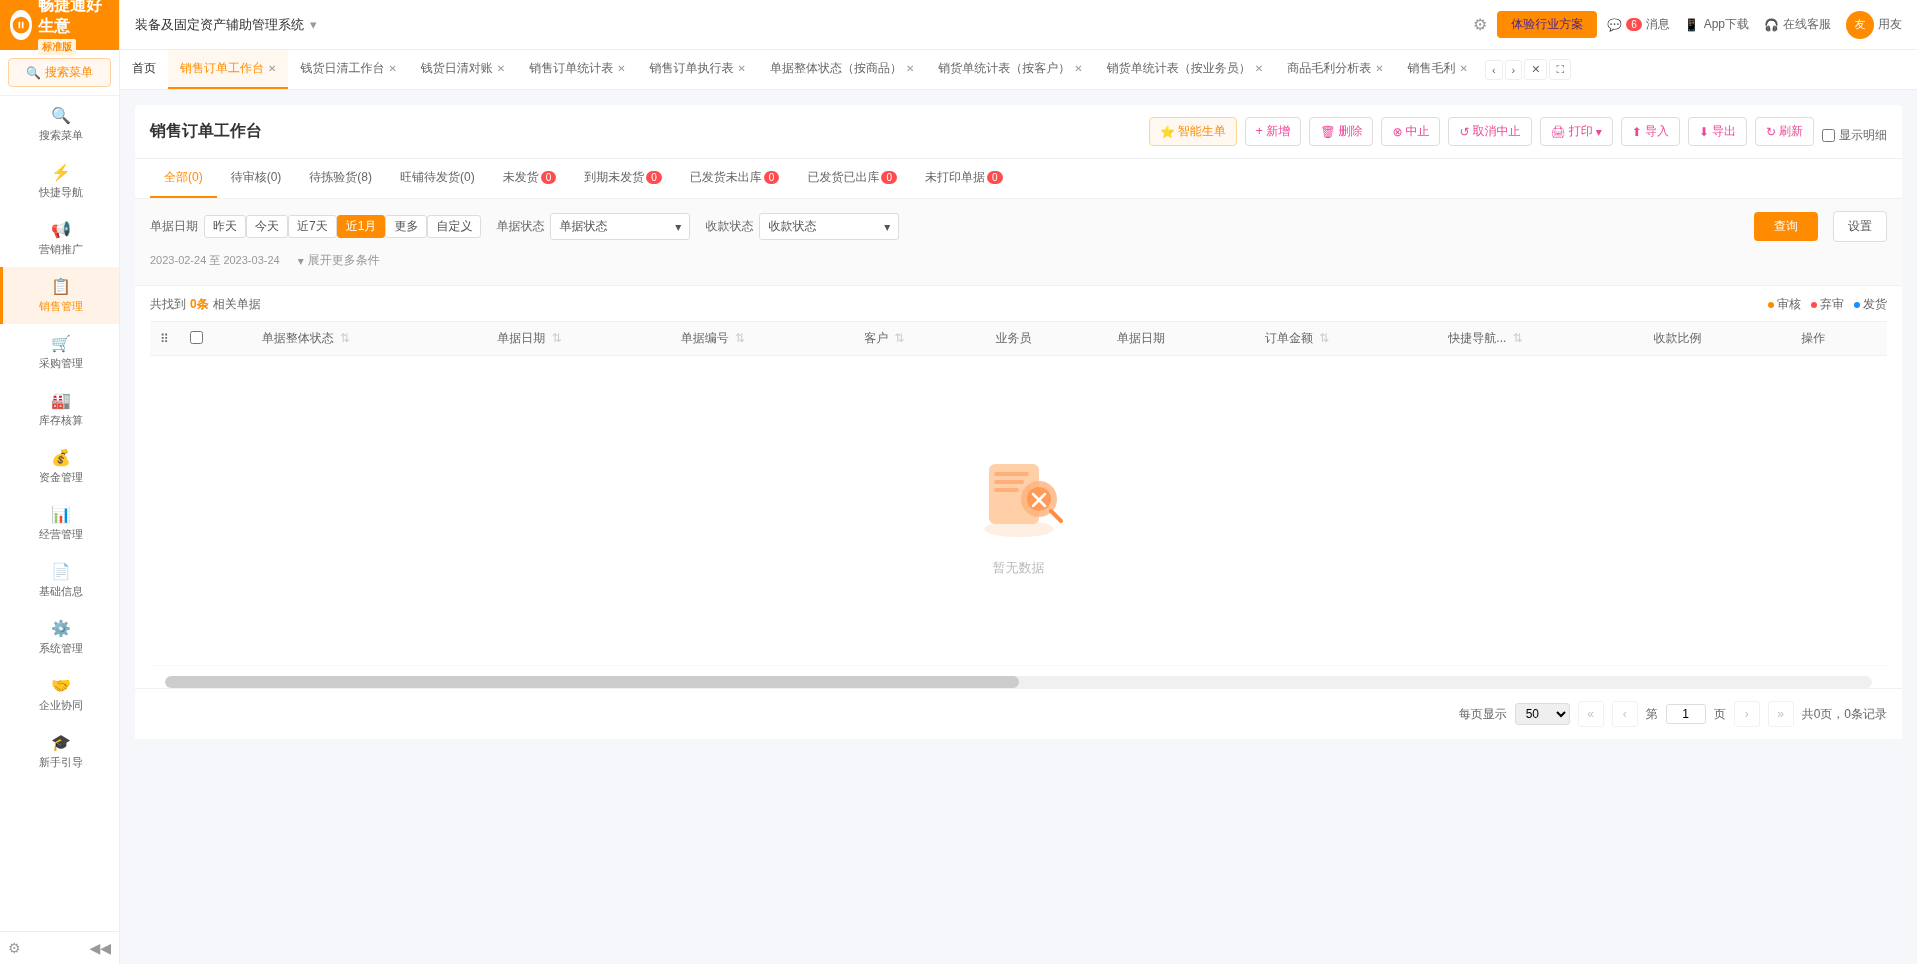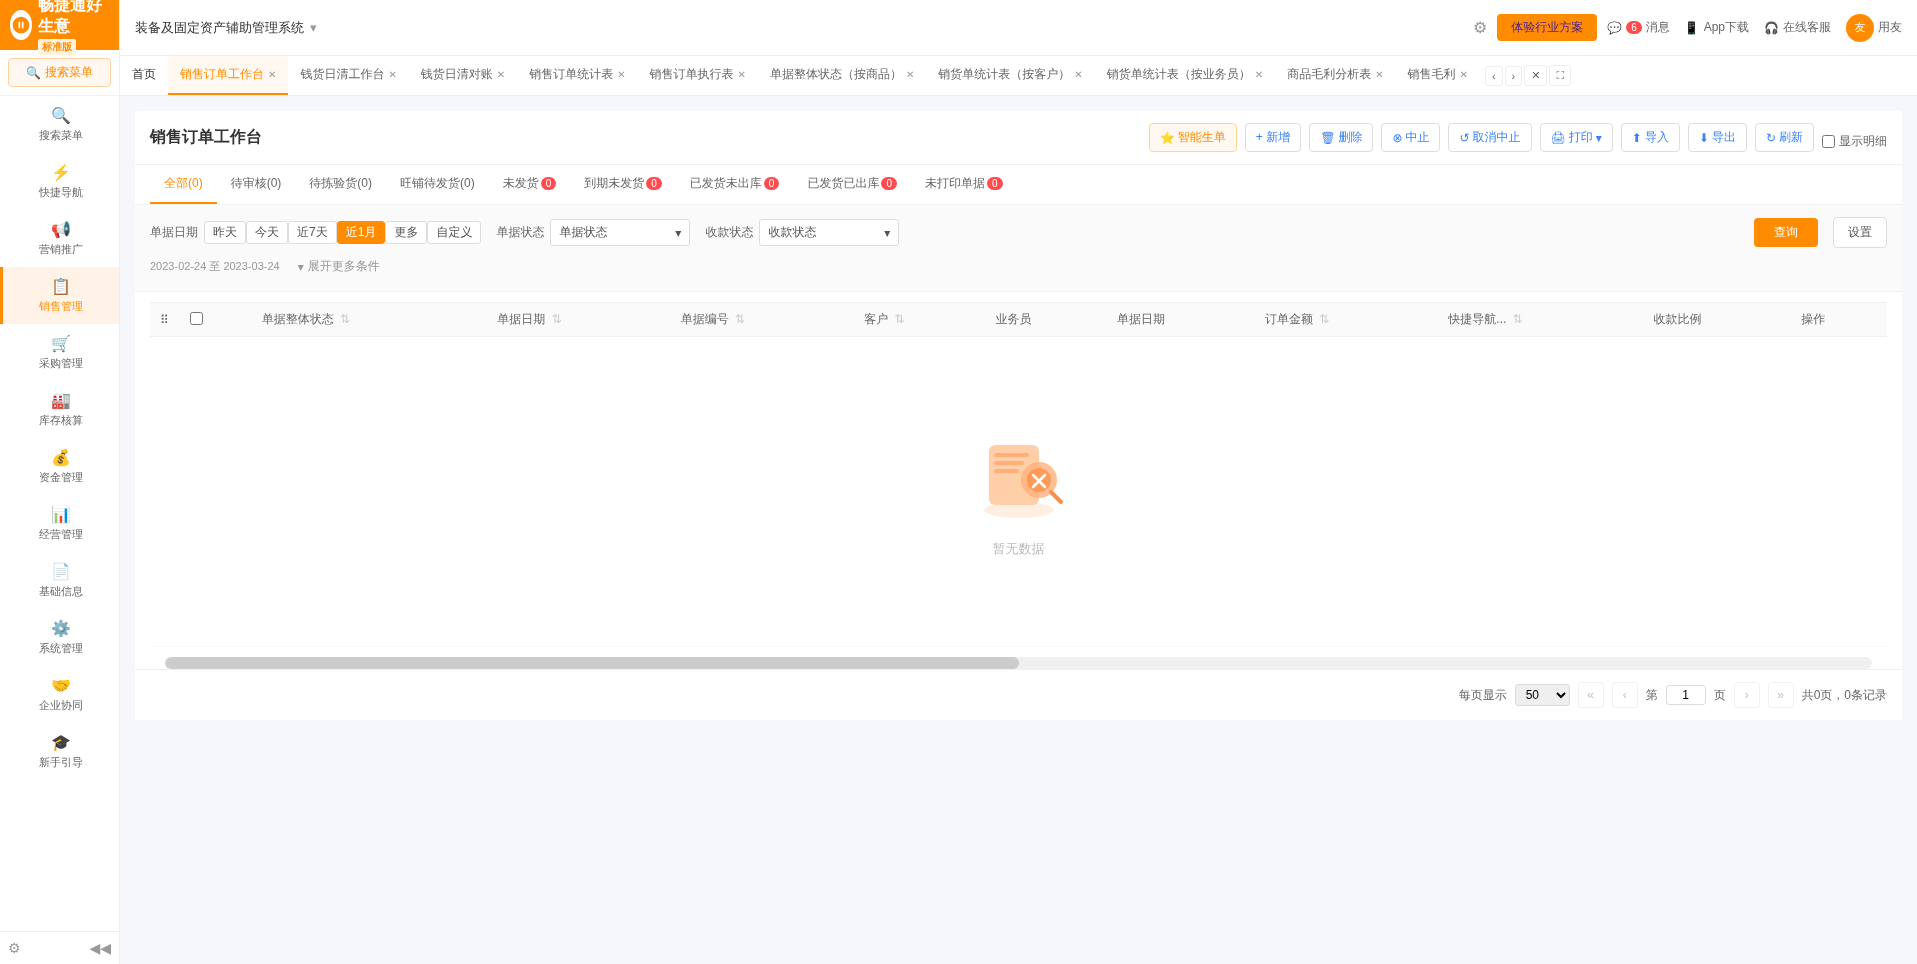--- a/index.html
+++ b/index.html
@@ -17,21 +17,21 @@
     .sidebar-item { display: flex; flex-direction: column; align-items: center; padding: 10px 0; cursor: pointer; color: #666; font-size: 11px; gap: 3px; border-left: 3px solid transparent; }
     .sidebar-item.active { background: #fff3e8; color: #ff8c00; border-left-color: #ff8c00; }
     .sidebar-item .s-icon { font-size: 16px; }
     .sidebar-bottom { border-top: 1px solid #eee; padding: 8px; display: flex; justify-content: space-between; align-items: center; }
     .sidebar-bottom-btn { background: none; border: none; cursor: pointer; color: #999; font-size: 14px; }
 
     
     .main { flex: 1; display: flex; flex-direction: column; overflow: hidden; }
 
     
-    .topbar { height: 56px; background: white; border-bottom: 1px solid #eee; display: flex; align-items: center; padding: 0 15px; gap: 10px; flex-shrink: 0; }
+    .topbar { height: 50px; background: white; border-bottom: 1px solid #eee; display: flex; align-items: center; padding: 0 15px; gap: 10px; flex-shrink: 0; }
     .topbar-title { font-size: 13px; color: #333; flex: 1; display: flex; align-items: center; gap: 6px; }
     .topbar-title-arrow { color: #999; cursor: pointer; }
     .topbar-btn-industry { background: #ff8c00; color: #4c1d95; border: none; border-radius: 4px; padding: 5px 14px; cursor: pointer; font-size: 12px; }
     .topbar-settings { color: #999; cursor: pointer; font-size: 16px; }
     .topbar-right { display: flex; align-items: center; gap: 15px; color: #666; font-size: 12px; }
     .topbar-right-item { display: flex; align-items: center; gap: 4px; cursor: pointer; }
     .badge { background: #ff4d4f; color: white; border-radius: 10px; padding: 1px 5px; font-size: 10px; }
     .avatar { width: 28px; height: 28px; background: #ff8c00; border-radius: 50%; display: flex; align-items: center; justify-content: center; color: white; font-size: 11px; }
 
     
@@ -44,21 +44,21 @@
     .tab-nav-btn { background: none; border: 1px solid #eee; border-radius: 3px; padding: 3px 6px; cursor: pointer; color: #666; font-size: 11px; }
 
     
     .content { flex: 1; overflow: auto; padding: 15px; background: #f5f7fa; }
     .work-panel { background: white; border-radius: 4px; min-height: 600px; }
 
     
     .panel-header { display: flex; align-items: center; justify-content: space-between; padding: 12px 15px; border-bottom: 1px solid #f0f0f0; }
     .panel-title { font-size: 16px; font-weight: bold; color: #333; }
     .panel-actions { display: flex; align-items: center; gap: 8px; }
-    .action-btn { display: flex; align-items: center; gap: 3px; padding: 5px 10px; border: 1px solid #ddd; border-radius: 4px; background: white; cursor: pointer; font-size: 12px; color: #3b82f6; }
+    .action-btn { display: flex; align-items: center; gap: 3px; padding: 5px 10px; border: 1px solid #ddd; border-radius: 4px; background: white; cursor: pointer; font-size: 12px; color: #ec4899; }
     .action-btn-smart { background: #fff8f0; color: #ff8c00; border-color: #ffd591; }
     .checkbox-display { display: flex; align-items: center; gap: 4px; font-size: 12px; color: #666; cursor: pointer; margin-top: 8px; }
 
     
     .filter-tabs { display: flex; gap: 0; border-bottom: 1px solid #f0f0f0; padding: 0 15px; }
     .filter-tab { padding: 10px 14px; font-size: 12px; color: #666; cursor: pointer; border-bottom: 2px solid transparent; white-space: nowrap; }
     .filter-tab.active { color: #ff8c00; border-bottom-color: #ff8c00; }
     .filter-tab .count-badge { background: #ff4d4f; color: white; border-radius: 10px; padding: 1px 5px; font-size: 10px; margin-left: 2px; }
 
     
@@ -313,21 +313,21 @@
           <label class="checkbox-display">
             <input type="checkbox" style="">
             <span>显示明细</span>
           </label>
         </div>
       </div>
 
       <div class="filter-tabs" id="filter-tabs">
           <div class="filter-tab active"><span>全部(0)</span></div>
           <div class="filter-tab"><span>待审核(0)</span></div>
-          <div class="filter-tab"><span>待拣验货(0)</span></div>
+          <div class="filter-tab"><span>待拣验货(8)</span></div>
           <div class="filter-tab"><span>旺铺待发货(0)</span></div>
           <div class="filter-tab"><span>未发货</span><span class="count-badge">0</span></div>
           <div class="filter-tab"><span>到期未发货</span><span class="count-badge">0</span></div>
           <div class="filter-tab"><span>已发货未出库</span><span class="count-badge">0</span></div>
           <div class="filter-tab"><span>已发货已出库</span><span class="count-badge">0</span></div>
           <div class="filter-tab"><span>未打印单据</span><span class="count-badge">0</span></div>
         </div>
 
       <div class="filter-area">
         <div class="filter-row">
@@ -363,20 +363,41 @@
         <div style="margin-top:6px; display:flex; align-items:center; gap:10px;">
           <span style="font-size:11px; color:#999;text-align:right;">2023-02-24 至 2023-03-24</span>
           <div class="expand-btn">
             <span>▾</span>
             <span>展开更多条件</span>
           </div>
         </div>
       </div>
 
       <div class="table-area">
+        <div class="table-meta">
+          <div class="table-meta-left">
+            <span>共找到</span>
+            <span style="color:#ff8c00; font-weight:bold;">0条</span>
+            <span>相关单据</span>
+          </div>
+          <div class="table-meta-actions">
+            <div class="meta-action-btn">
+              <span class="meta-dot dot-orange"></span>
+              <span>审核</span>
+            </div>
+            <div class="meta-action-btn">
+              <span class="meta-dot dot-red"></span>
+              <span>弃审</span>
+            </div>
+            <div class="meta-action-btn">
+              <span class="meta-dot dot-blue"></span>
+              <span>发货</span>
+            </div>
+          </div>
+        </div>
 
         <table class="data-table">
           <thead>
             <tr>
               <th class="th-checkbox">
                 <span>⠿</span>
               </th>
               <th>
                 <input type="checkbox" style="">
               </th>

